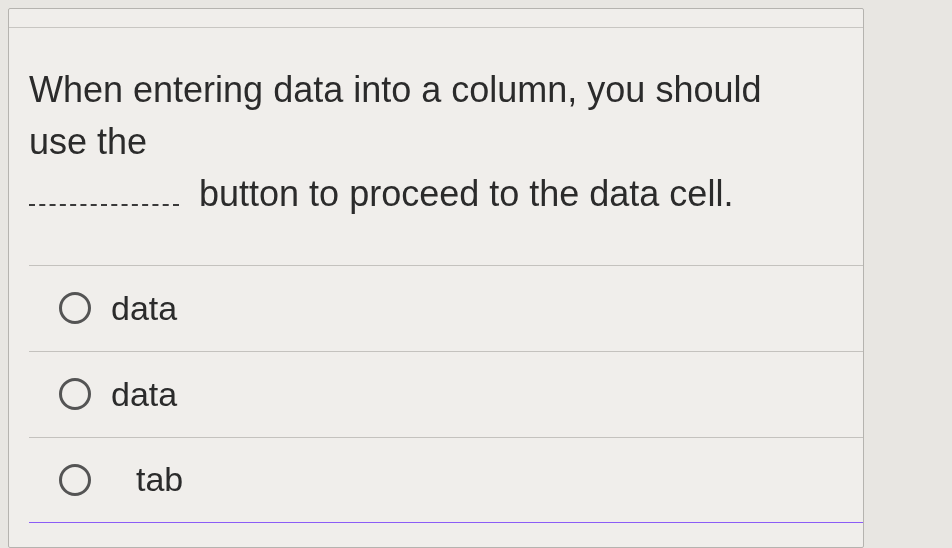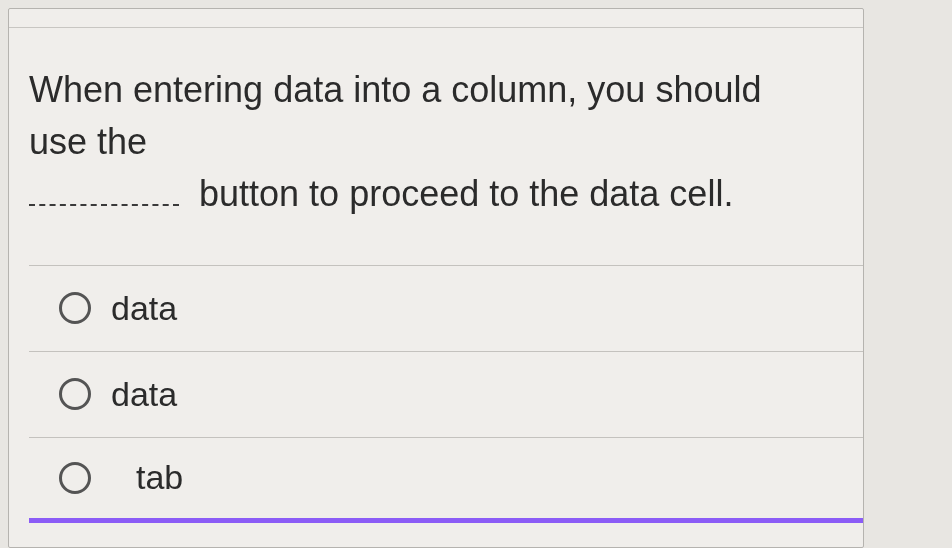--- a/index.html
+++ b/index.html
@@ -52,21 +52,21 @@
     .option {
       display: flex;
       align-items: center;
       min-height: 86px;
       border-top: 1px solid #c4c2be;
       cursor: pointer;
       gap: 20px;
       padding: 18px 0;
     }
     .option:last-child {
-      border-bottom: 5px solid #8b5cf6;
+      border-bottom: 1px solid #8b5cf6;
       gap: 45px;
     }
     .radio {
       width: 32px;
       height: 32px;
       border: 3px solid #545454;
       border-radius: 50%;
       flex-shrink: 0;
       background: transparent;
       margin-left: 30px;

